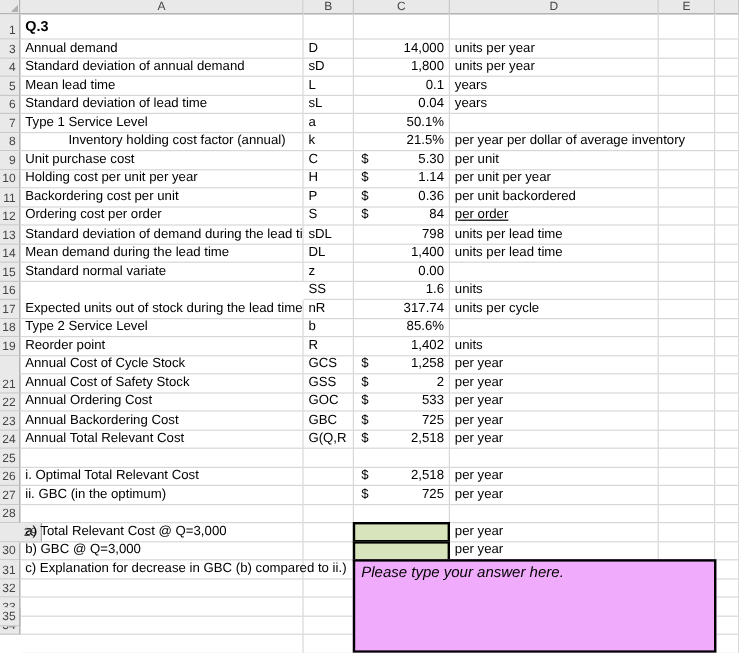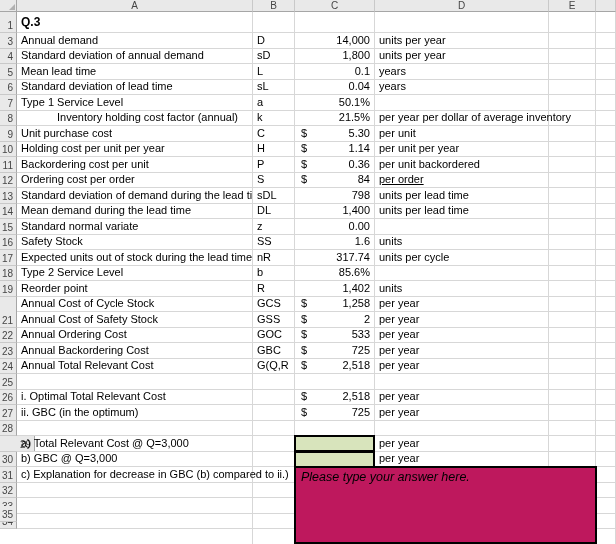--- a/index.html
+++ b/index.html
@@ -46,21 +46,21 @@
   .acc{justify-content:space-between;padding-left:6px;padding-right:4px;}
   .unit{padding-left:4px;}
   
   .inputcell{
     position:absolute;box-sizing:border-box;background:#D8E4BC;border:2px solid #000;
   }
   #input-c29{left:294px;top:435px;width:81px;height:17px;}
   #input-c30{left:294px;top:451px;width:81px;height:17px;}
   #answer-box{
     position:absolute;left:294px;top:466px;width:303px;height:78px;
-    box-sizing:border-box;background:#be185d;border:2px solid #000;
+    box-sizing:border-box;background:#f0abfc;border:2px solid #000;
   }
   #answer-box span{
     display:block;padding:2px 5px;font-style:italic;font-size:12.5px;color:#000;
   }
 </style>
 </head>
 <body>
 
 <div id="sheet">
   <div class="corner">
@@ -177,21 +177,20 @@
     <div class="c" style="left: 549px; top: 203.5px; width: 47px; height: 15.5px;"></div>
     <div class="c" style="left: 596px; top: 203.5px; width: 20px; height: 15.5px;"></div>
     <div class="rowhdr" style="top: 219px; height: 15.5px;">15</div>
     <div class="c a-cell clip" style="left: 17px; top: 219px; width: 236px; height: 15.5px;">Standard normal variate</div>
     <div class="c b-cell clip" style="left: 253px; top: 219px; width: 42px; height: 15.5px;">z</div>
     <div class="c num" style="left: 295px; top: 219px; width: 80px; height: 15.5px;">0.00</div>
     <div class="c" style="left: 375px; top: 219px; width: 174px; height: 15.5px;"></div>
     <div class="c" style="left: 549px; top: 219px; width: 47px; height: 15.5px;"></div>
     <div class="c" style="left: 596px; top: 219px; width: 20px; height: 15.5px;"></div>
     <div class="rowhdr" style="top: 234.5px; height: 15.5px;">16</div>
-    <div class="c a-cell clip" style="left: 17px; top: 234.5px; width: 236px; height: 15.5px;">Safety Stock</div>
     <div class="c b-cell clip" style="left: 253px; top: 234.5px; width: 42px; height: 15.5px; text-align: right;">SS</div>
     <div class="c num" style="left: 295px; top: 234.5px; width: 80px; height: 15.5px;">1.6</div>
     <div class="c unit" style="left: 375px; top: 234.5px; width: 174px; height: 15.5px;">units</div>
     <div class="c" style="left: 549px; top: 234.5px; width: 47px; height: 15.5px;"></div>
     <div class="c" style="left: 596px; top: 234.5px; width: 20px; height: 15.5px;"></div>
     <div class="rowhdr" style="top: 250px; height: 15.5px;">17</div>
     <div class="c a-cell clip" style="left: 17px; top: 250px; width: 236px; height: 15.5px;">Expected units out of stock during the lead time</div>
     <div class="c b-cell clip" style="left: 253px; top: 250px; width: 42px; height: 15.5px;">nR</div>
     <div class="c num" style="left: 295px; top: 250px; width: 80px; height: 15.5px;">317.74</div>
     <div class="c unit" style="left: 375px; top: 250px; width: 174px; height: 15.5px;">units per cycle</div>

